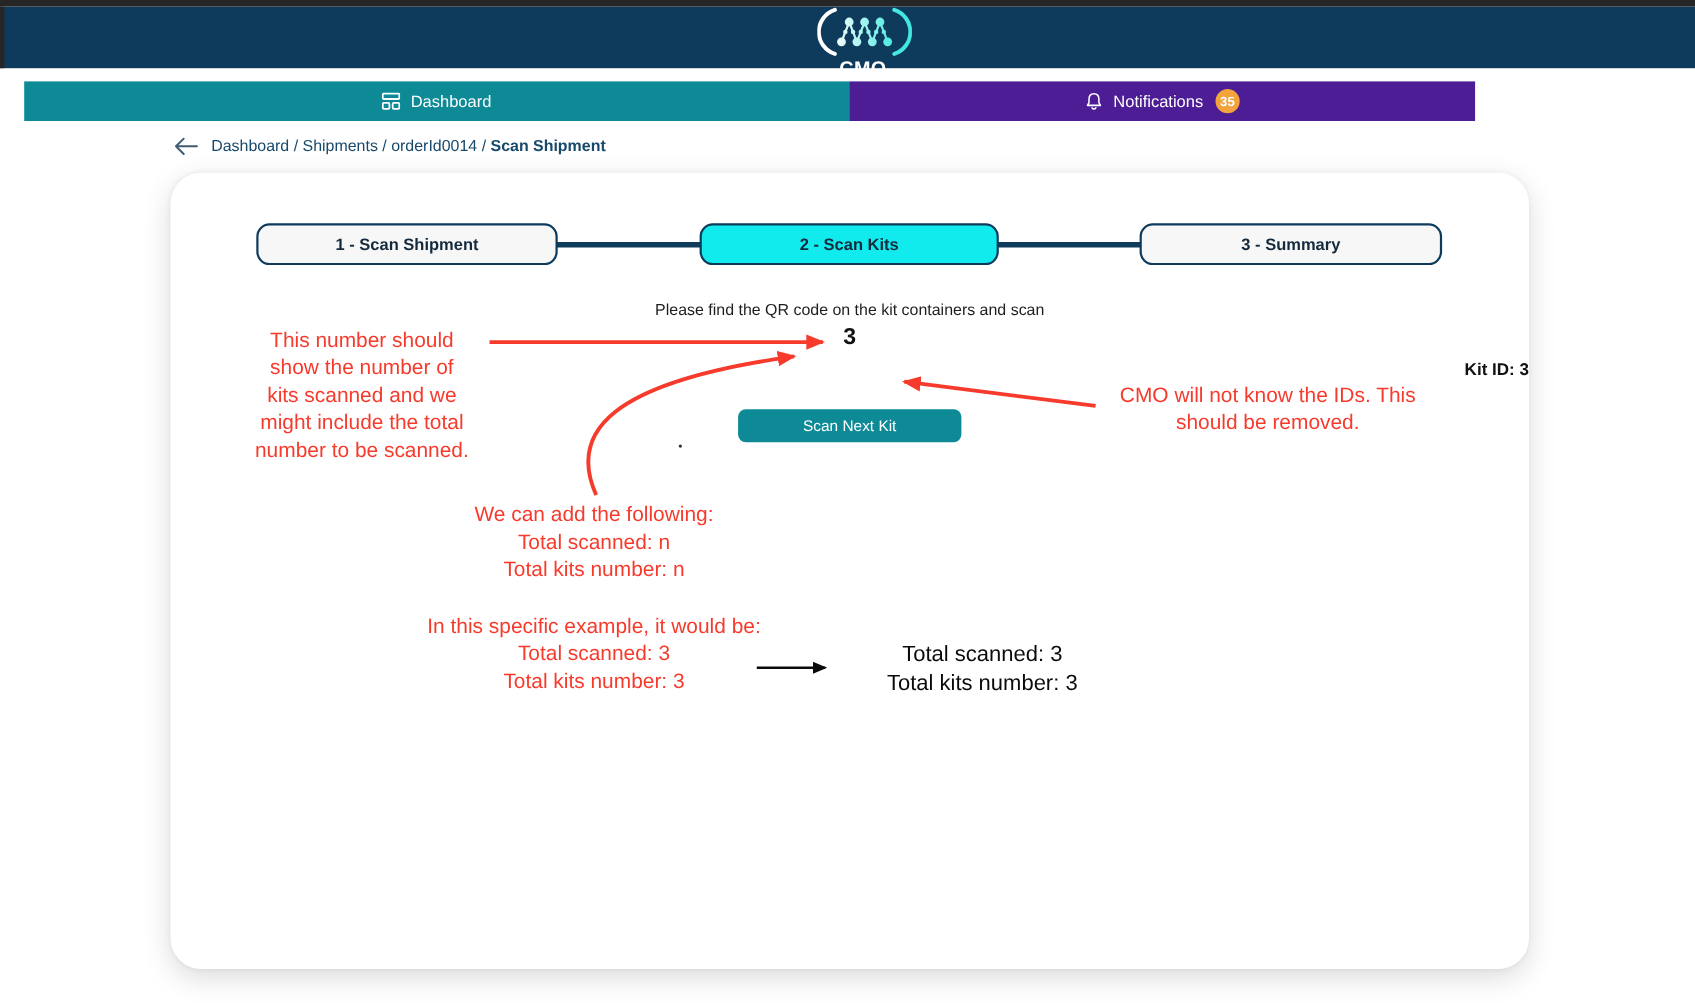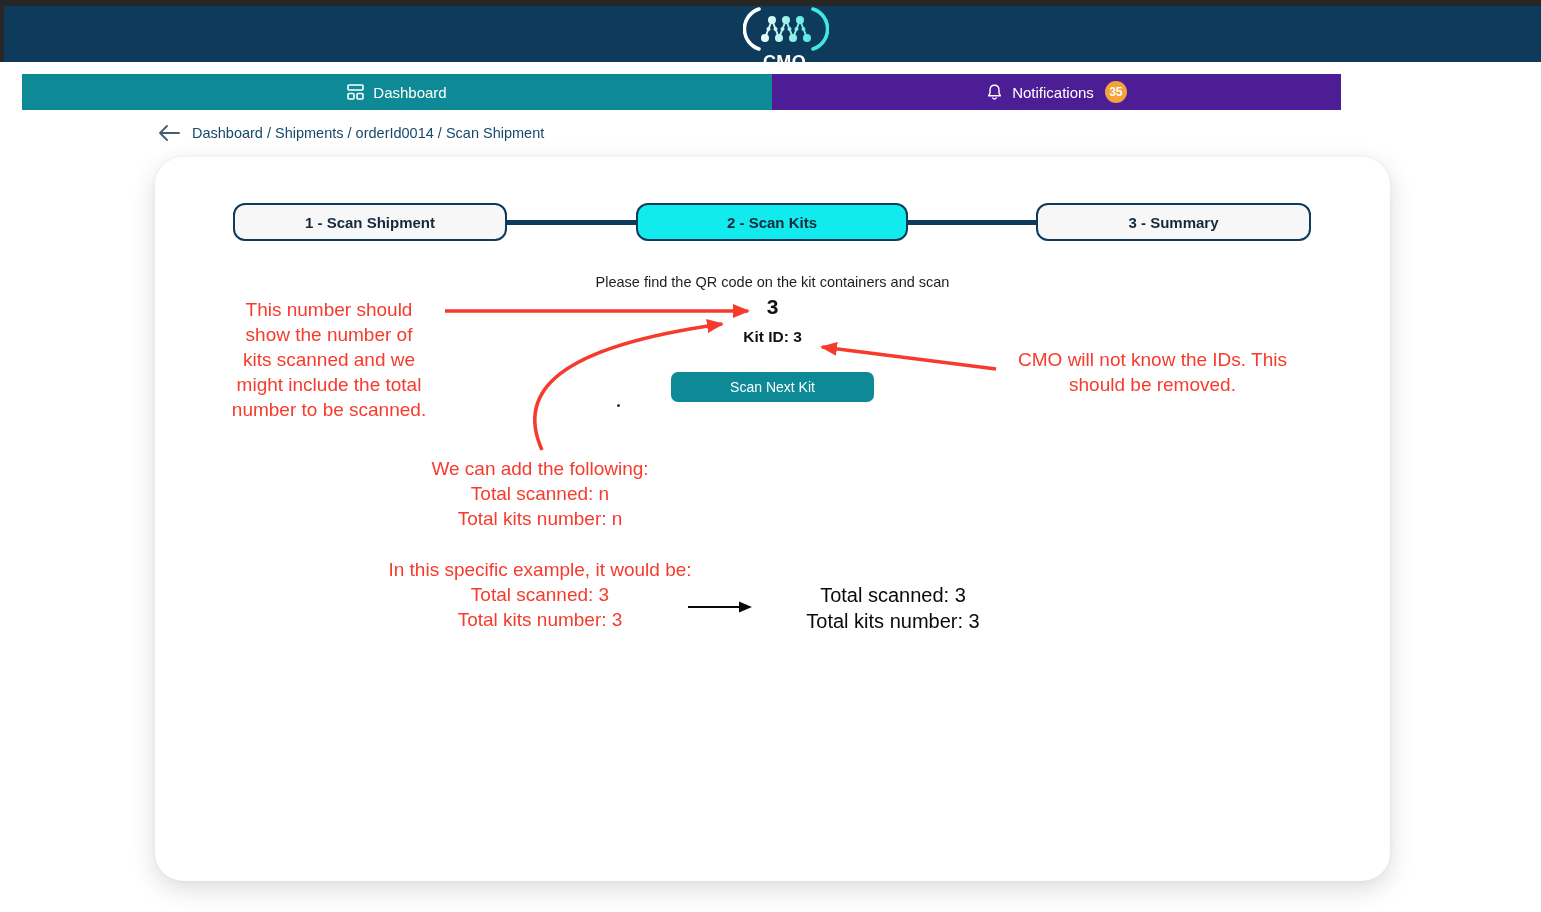--- a/index.html
+++ b/index.html
@@ -29,21 +29,21 @@
   .tab-dashboard { width:750px; background:#0d8a96; }
   .tab-notifications { flex:1; background:#4c1d95; }
   .badge {
     display:inline-block; min-width:22px; height:22px; border-radius:11px;
     background:#f2a33c; color:#ffffff; font-size:12px; font-weight:bold;
     line-height:22px; text-align:center; margin-left:2px;
   }
 
   
   .breadcrumb { position:absolute; top:125px; left:158px; display:flex; align-items:center; gap:12px; color:#17496b; font-size:14.5px; z-index:5; }
-  .crumb-current { font-weight:normal; }
+  .crumb-current { font-weight:bold; }
 
   
   .card {
     position:absolute; left:155px; top:157px; width:1235px; height:724px;
     background:#ffffff; border-radius:28px;
     box-shadow:0 8px 26px rgba(0,0,0,0.14), 0 0 5px rgba(0,0,0,0.05);
     z-index:1;
     padding-left:40px;
   }
 
@@ -57,21 +57,21 @@
   .step1 { left:78px;  top:46px; width:274px; }
   .step2 { left:481px; top:46px; width:272px; }
   .step3 { left:881px; top:46px; width:275px; }
   .step-connector { position:absolute; top:63px; height:5px; background:#0e3a5c; z-index:2; }
   .conn1 { left:350px; width:133px; }
   .conn2 { left:751px; width:132px; }
 
   
   .instruction { position:absolute; top:117px; left:0; width:100%; text-align:center; font-size:14.5px; color:#1e1e1e; }
   .scan-count  { position:absolute; top:138px; left:0; width:100%; text-align:center; font-size:21px; font-weight:bold; color:#111; }
-  .kit-id      { position:absolute; top:171px; left:0; width:100%; text-align:center; font-size:15.5px; font-weight:bold; color:#111; }
+  .kit-id      { position:absolute; top:171px; left:0; width:100%; text-align:right; font-size:15.5px; font-weight:bold; color:#111; }
   .scan-btn {
     position:absolute; left:516px; top:215px; width:203px; height:30px;
     background:#0d8a96; border:none; border-radius:7px; color:#ffffff;
     font-size:14px; font-family:"Liberation Sans",sans-serif; cursor:pointer;
   }
   .stray-dot { position:absolute; left:462px; top:247px; width:3px; height:3px; border-radius:50%; background:#333; }
 
   
   .note { position:absolute; text-align:center; white-space:pre-line; color:#f63b2d; font-size:19px; line-height:25px; z-index:6; }
   .note-left    { left:200px; top:297px; width:258px; }

